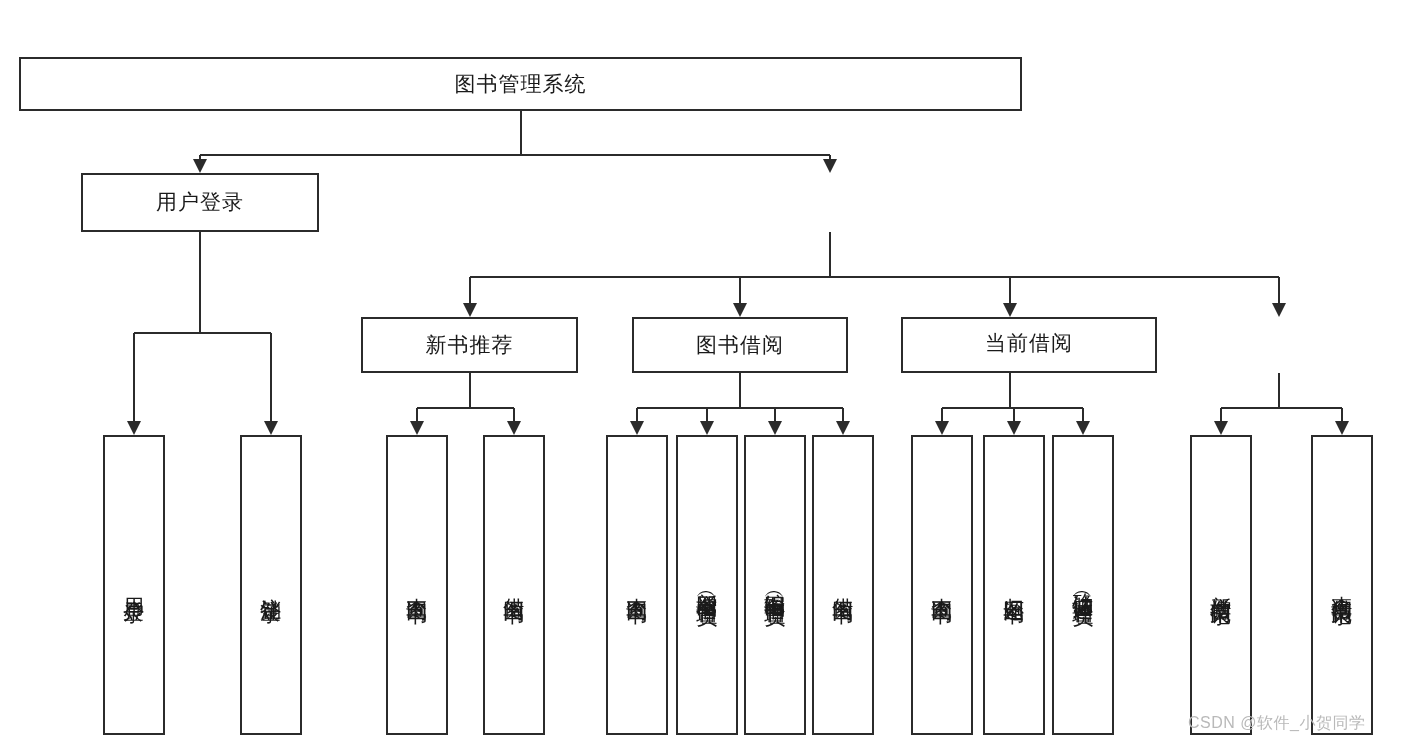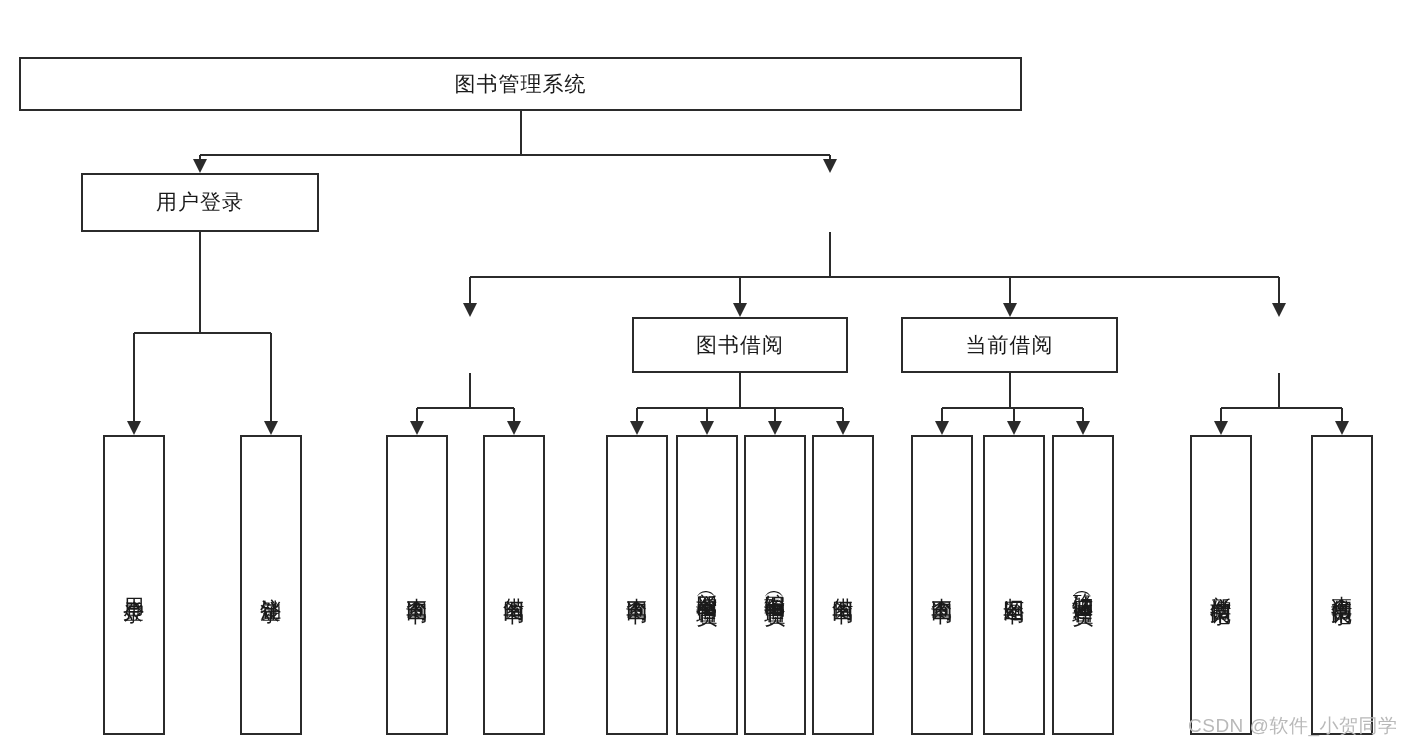--- a/index.html
+++ b/index.html
@@ -65,21 +65,21 @@
     width: 0;
     height: 0;
     border-left: 7px solid transparent;
     border-right: 7px solid transparent;
     border-top: 14px solid #2b2b2b;
   }
 
   
   #watermark {
     position: absolute;
-    font-size: 19px;
+    font-size: 16px;
     color: #b9b9b9;
     white-space: nowrap;
     letter-spacing: 0.5px;
     pointer-events: none;
     text-align: right;
   }
 </style>
 </head>
 <body>
 
@@ -141,24 +141,27 @@
     </div>
 
   <div class="node root" id="node-root" style="left: 19px; top: 14px; width: 1003px; height: 54px; margin-top: 43px;">
     <span class="label">图书管理系统</span>
   </div>
 
   <div class="node" id="n2-0" style="left: 81px; top: 173px; width: 238px; height: 59px;">
     <span class="label">用户登录</span>
   </div>
 
+  <div class="node" id="n3-0" style="left: 361px; top: 317px; width: 217px; height: 56px;">
+    <span class="label">新书推荐</span>
+  </div>
   <div class="node" id="n3-1" style="left: 632px; top: 317px; width: 216px; height: 56px;">
     <span class="label">图书借阅</span>
   </div>
-  <div class="node" id="n3-2" style="left: 901px; top: 317px; width: 217px; height: 56px;">
+  <div class="node" id="n3-2" style="left: 901px; top: 317px; width: 256px; height: 56px; font-family: Liberation Mono, monospace;">
     <span class="label">当前借阅</span>
   </div>
 
   <div class="node vert" id="lf-0" style="left: 103px; top: 435px; width: 62px; height: 300px;">
     <span class="label">用户登录</span>
   </div>
   <div class="node vert" id="lf-1" style="left: 240px; top: 435px; width: 62px; height: 300px;">
     <span class="label">注销登录</span>
   </div>
   <div class="node vert" id="lf-2" style="left: 386px; top: 435px; width: 62px; height: 300px;">

